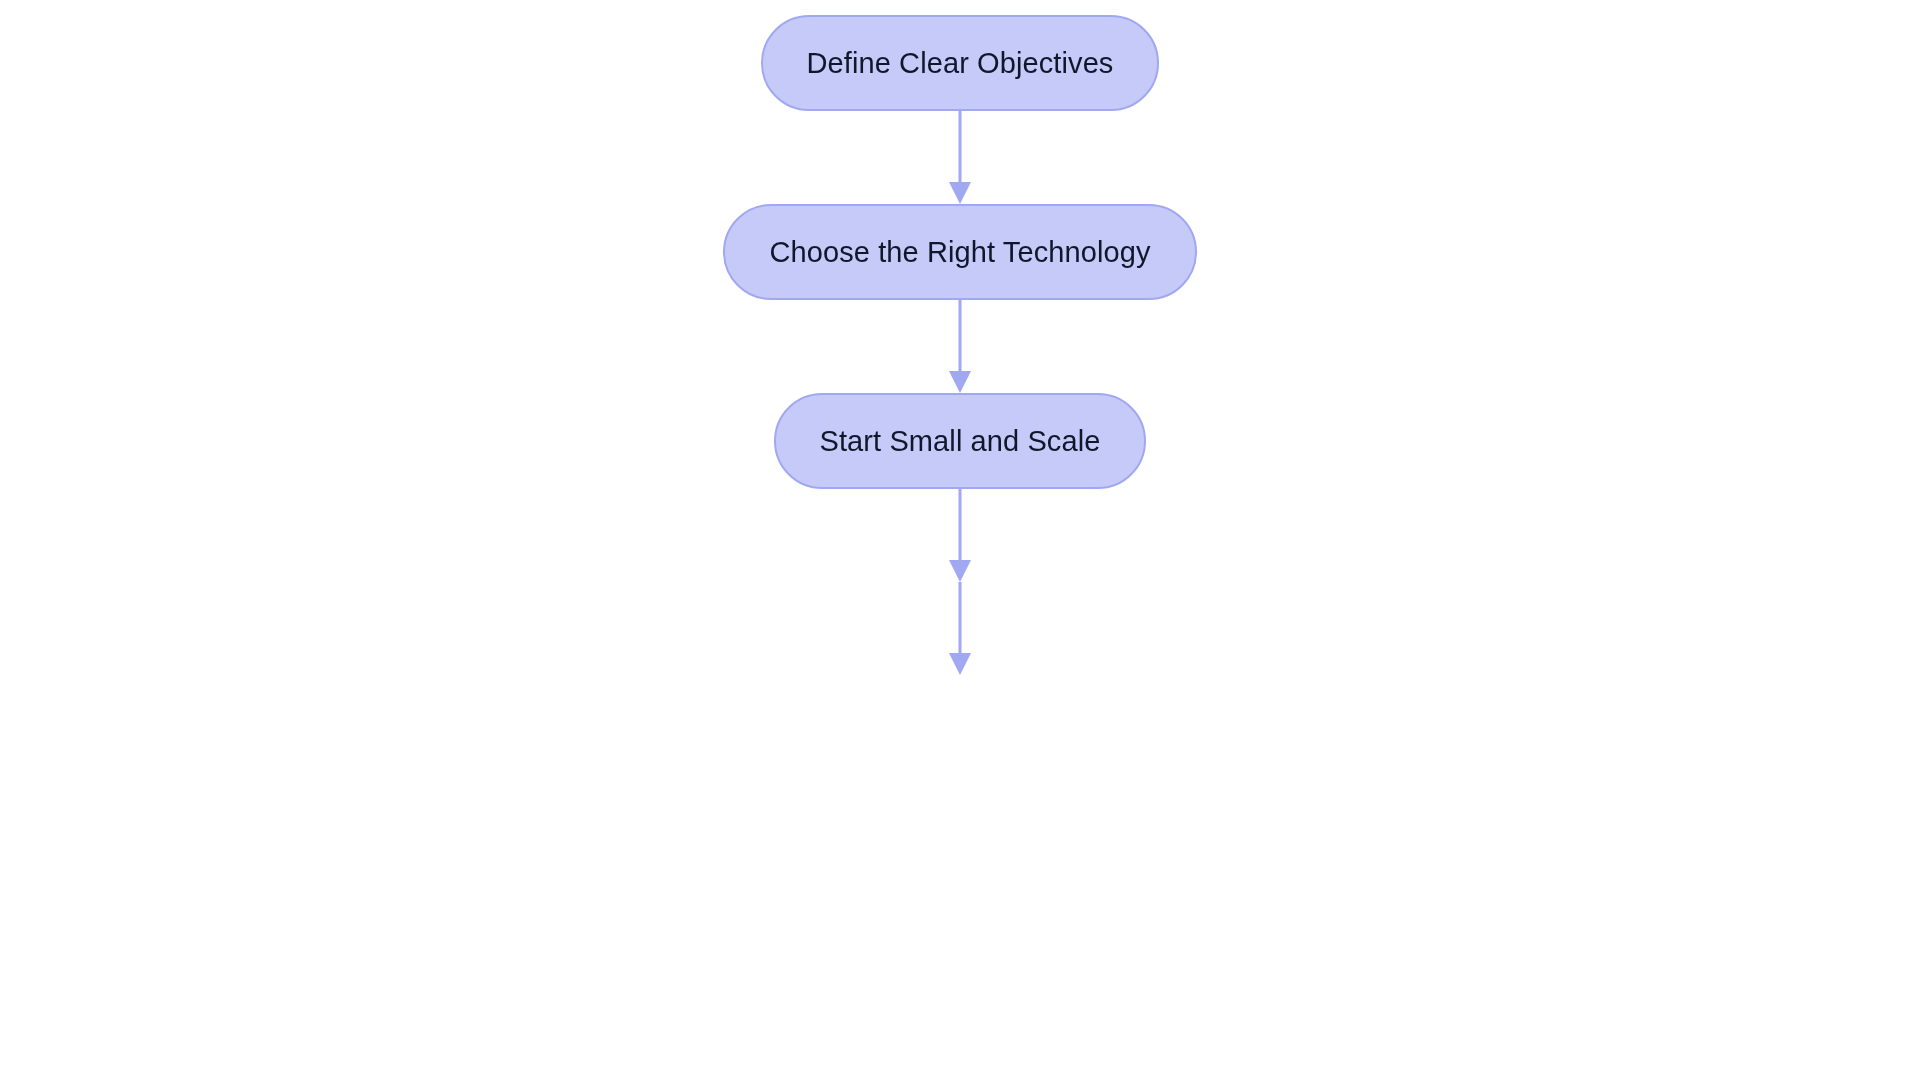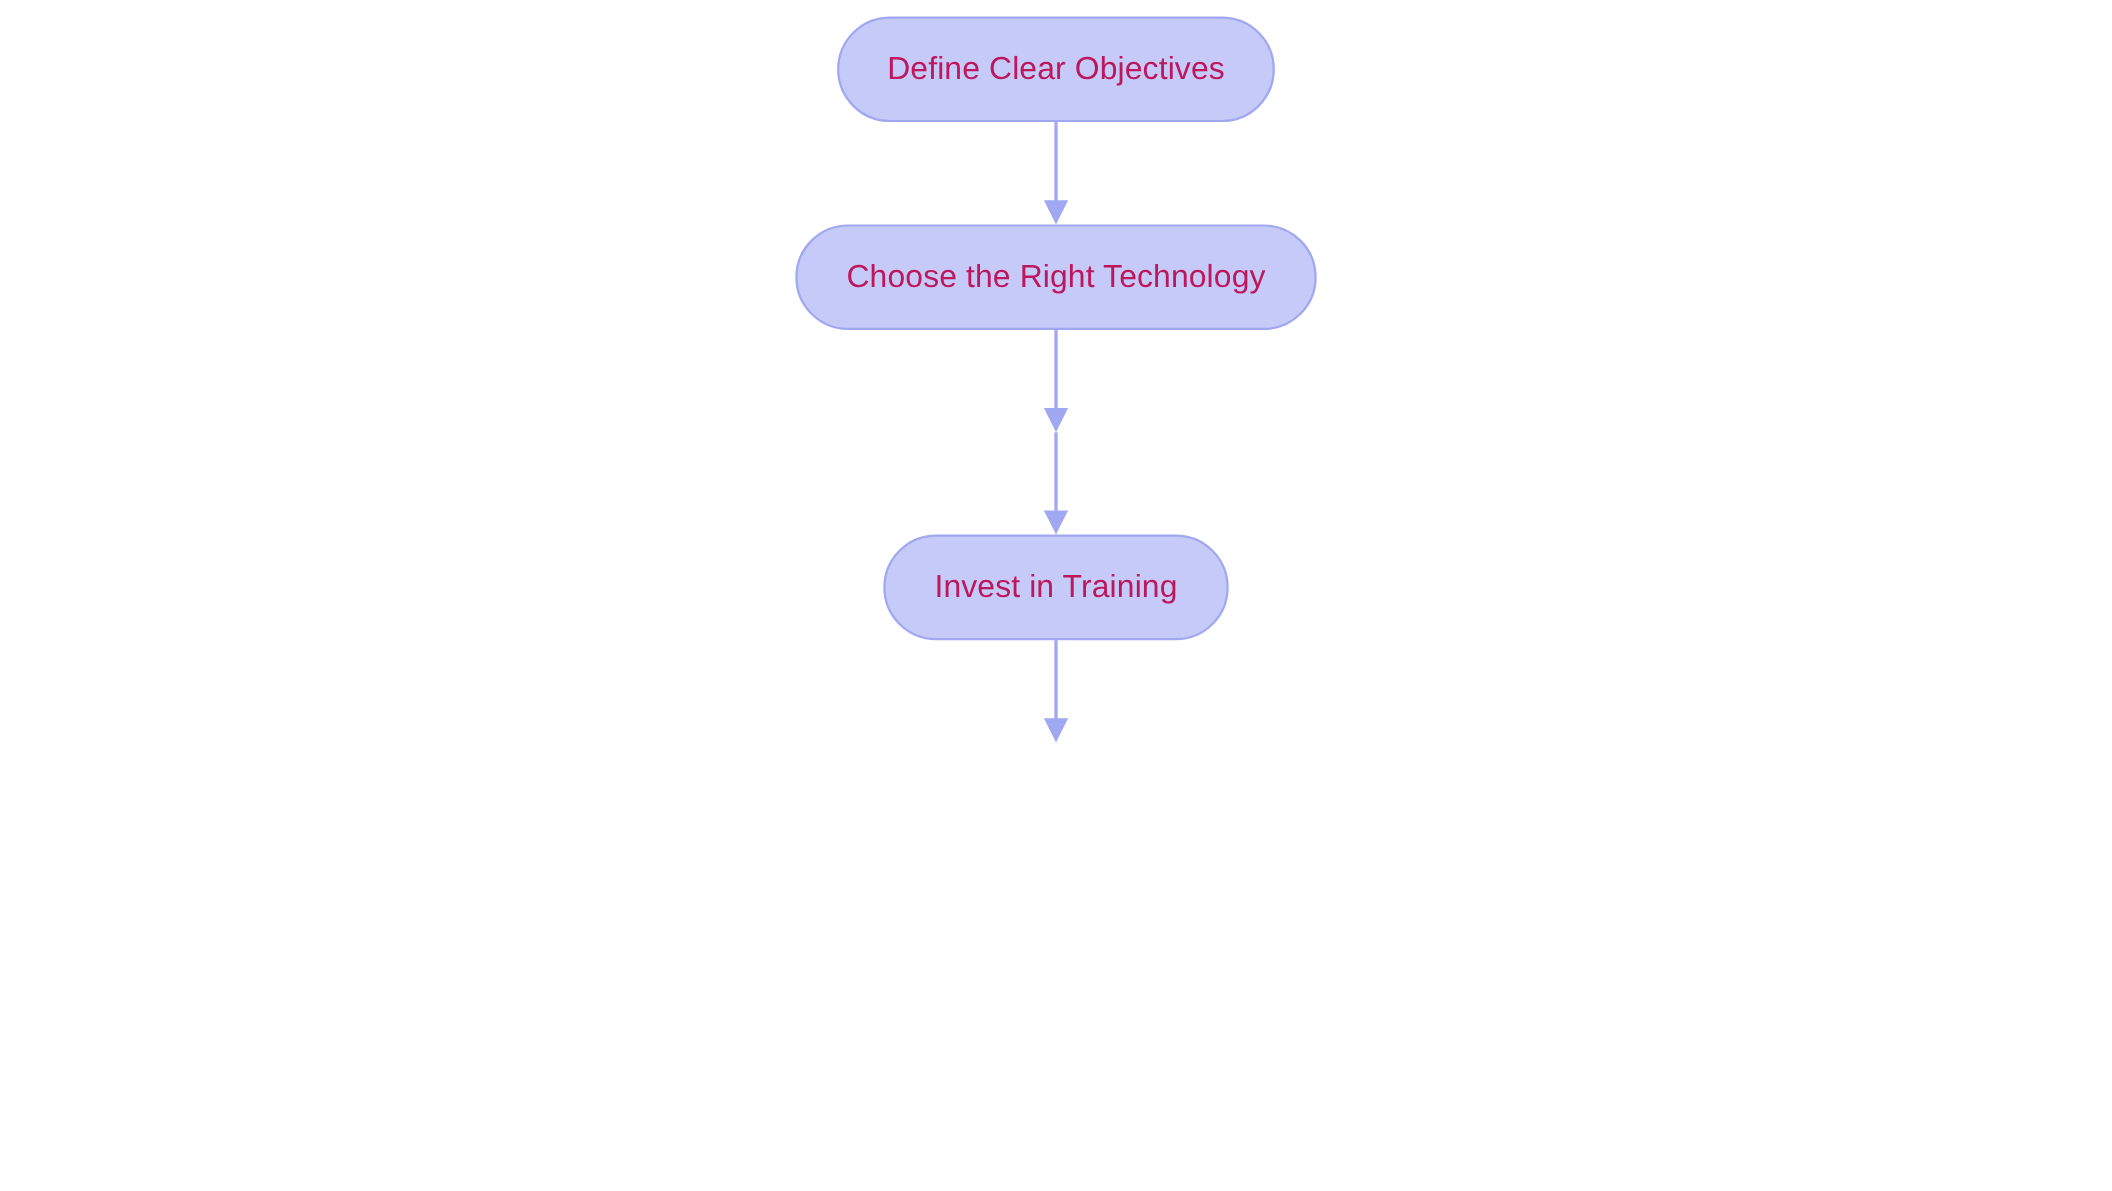--- a/index.html
+++ b/index.html
@@ -35,21 +35,21 @@
     display: flex;
     align-items: center;
     justify-content: center;
     background: #c5caf9;
     border: 2px solid #9fa8f0;
     border-radius: 48px;
     padding: 0 44px;
     flex: none;
   }
   .node-label {
-    color: #be185d;
+    color: #0f172a;
     font-family: "Liberation Sans", sans-serif;
     font-size: 29px;
     font-weight: 400;
     line-height: 1;
     white-space: nowrap;
     letter-spacing: 0.1px;
   }
   .connector {
     position: relative;
     width: 24px;
@@ -95,29 +95,29 @@
 
     <div class="node node-2">
       <span class="node-label">Choose the Right Technology</span>
     </div>
 
     <div class="connector">
       <div class="stem"></div>
       <div class="head"></div>
     </div>
 
+    <div class="node node-3">
+      <span class="node-label">Start Small and Scale</span>
+    </div>
 
     <div class="connector">
       <div class="stem"></div>
       <div class="head"></div>
     </div>
 
-    <div class="node node-4">
-      <span class="node-label">Invest in Training</span>
-    </div>
 
     <div class="connector">
       <div class="stem"></div>
       <div class="head"></div>
     </div>
 
 
   </div>
 </div>
 

